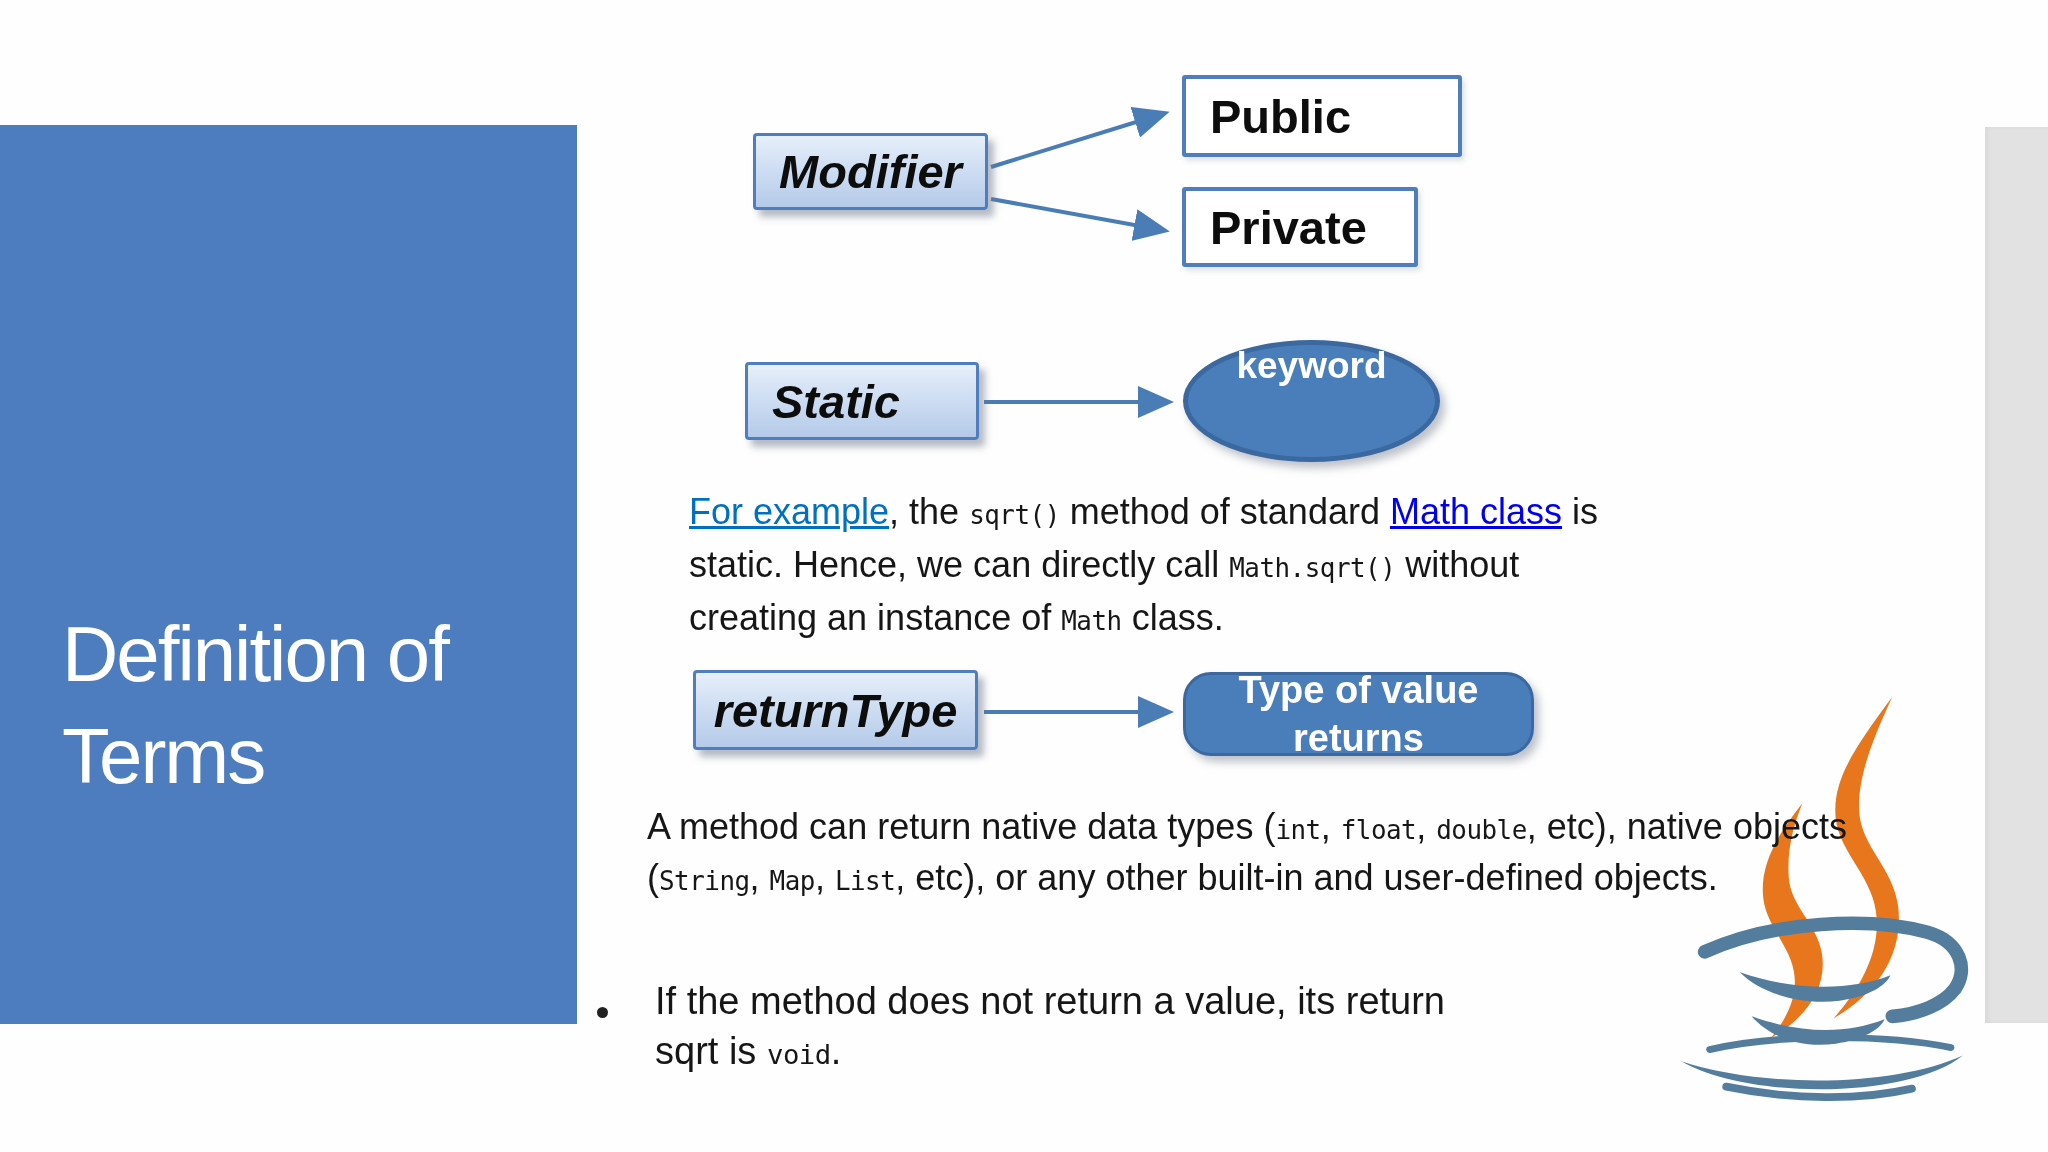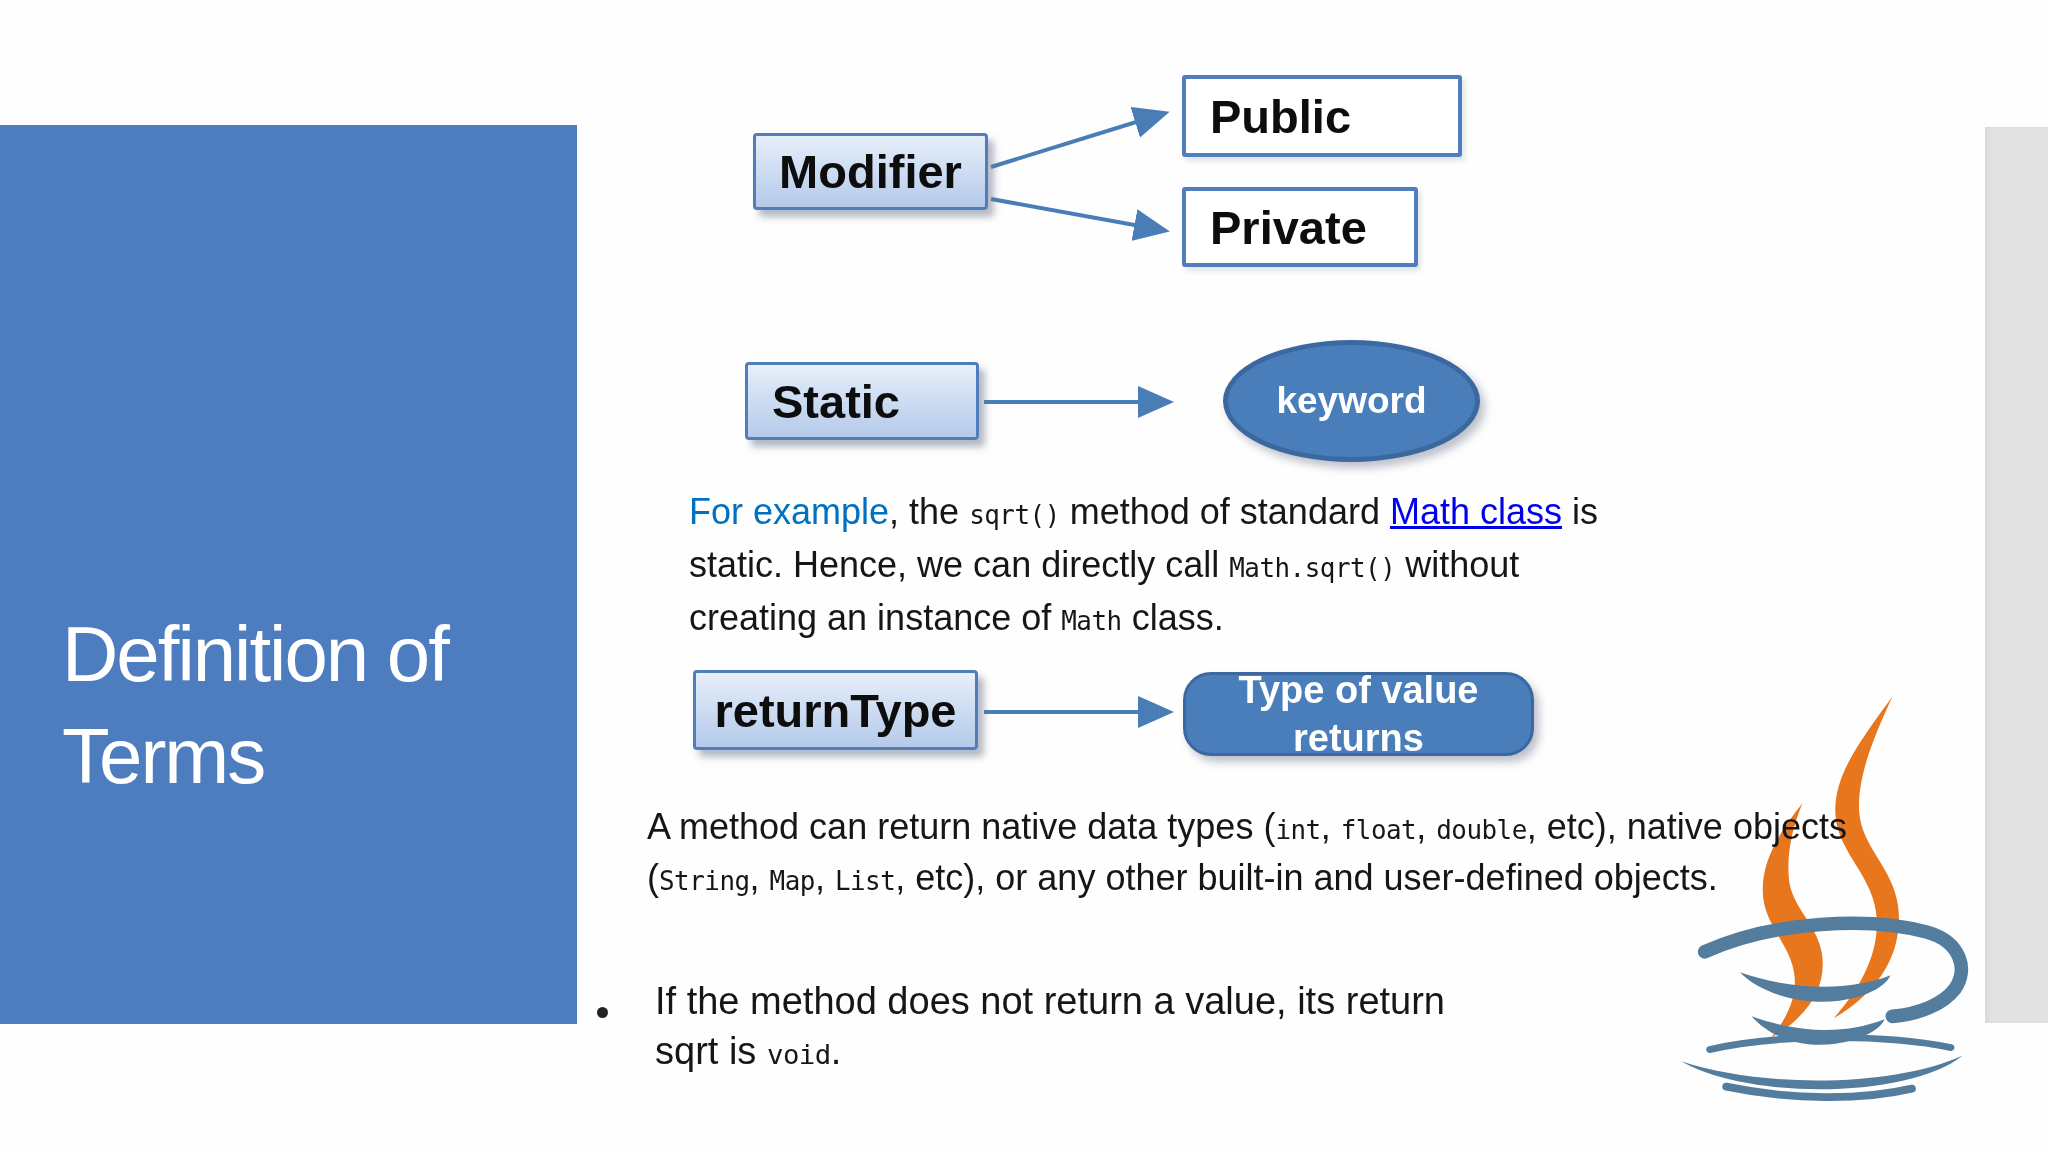--- a/index.html
+++ b/index.html
@@ -26,45 +26,45 @@
     box-shadow:inset 3px 0 4px rgba(0,0,0,0.04);
   }
   
   .gradbox{
     position:absolute;box-sizing:border-box;
     background:linear-gradient(180deg,var(--box-grad-top,#e7effa) 0%,#cfdef3 45%,var(--box-grad-bottom,#b5cae9) 100%);
     border:3px solid var(--box-border,#4f7dbd);
     border-radius:4px;
     box-shadow:6px 7px 7px rgba(110,120,140,0.5);
     display:flex;align-items:center;
-    font-weight:700;font-size:47px;color:#0d0d0d;
+    font-weight:700;font-size:47px;color:#0d0d0d;font-style:italic;
   }
   .whitebox{
     position:absolute;box-sizing:border-box;
     background:#ffffff;
     border:4px solid var(--box-border,#4f7dbd);
     border-radius:3px;
     box-shadow:3px 4px 5px rgba(140,150,165,0.25);
     display:flex;align-items:center;
     font-weight:700;font-size:47px;color:#0d0d0d;
   }
   .pad{padding-left:24px;}
   .center{justify-content:center;}
   #box-modifier{left:753px;top:133px;width:235px;height:77px;}
   #box-public{left:1182px;top:75px;width:280px;height:82px;}
   #box-private{left:1182px;top:187px;width:236px;height:80px;}
   #box-static{left:745px;top:362px;width:234px;height:78px;}
   #box-returntype{left:693px;top:670px;width:285px;height:80px;}
   #ellipse-keyword{
-    position:absolute;left:1223px;top:340px;width:257px;height:122px;
+    position:absolute;left:1183px;top:340px;width:257px;height:122px;
     box-sizing:border-box;border-radius:50%;
     background:var(--shape-fill,#4a7ebb);
     border:5px solid var(--shape-border,#3a689f);
     box-shadow:5px 6px 8px rgba(110,120,140,0.45);
-    display:flex;align-items:center;justify-content:center;
+    display:flex;align-items:flex-start;justify-content:center;
     color:#fff;font-weight:700;font-size:37px;
   }
   #rect-typeofvalue{
     position:absolute;left:1183px;top:672px;width:351px;height:84px;
     box-sizing:border-box;border-radius:28px;
     background:var(--shape-fill,#4a7ebb);
     border:3px solid var(--shape-border,#3a689f);
     box-shadow:5px 6px 8px rgba(110,120,140,0.45);
     display:flex;flex-direction:column;align-items:center;justify-content:center;
     color:#fff;font-weight:700;font-size:38px;line-height:48px;
@@ -75,21 +75,21 @@
   #arrowhead path{fill:var(--arrow,#4a7cb5);}
   
   .textblock{position:absolute;font-size:36px;line-height:50px;color:#161616;z-index:3;}
   #para-example{left:689px;top:487px;width:1000px;}
   #para-return{left:647px;top:803px;width:1290px;line-height:48px;}
   #bullet-text{left:655px;top:976px;width:920px;font-size:38px;line-height:50px;}
   #bullet-dot{
     position:absolute;left:597px;top:1007px;width:11px;height:11px;border-radius:50%;
     background:#222;z-index:3;
   }
-  .run-accent{color:var(--accent-text,#0070C0);}
+  .run-accent{color:var(--accent-text,#0070C0);text-decoration:underline;}
   .run-link{color:var(--link-text,#0000EE);text-decoration:underline;cursor:pointer;}
   .run-mono{font-family:"DejaVu Sans Mono", monospace;font-size:0.72em;letter-spacing:-0.5px;}
   
   #java-logo{position:absolute;left:1662px;top:686px;width:320px;height:430px;z-index:1;}
   .logo-orange{fill:var(--java-orange,#e8761d);}
   .logo-blue{fill:var(--java-blue,#537c9d);}
   .logo-blue-stroke{stroke:var(--java-blue,#537c9d);fill:none;stroke-linecap:round;}
 </style>
 </head>
 <body>

